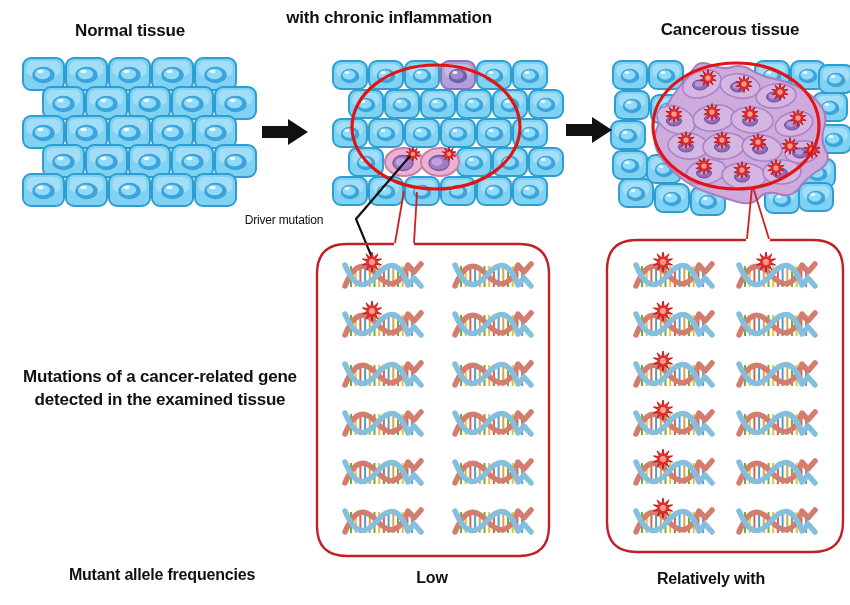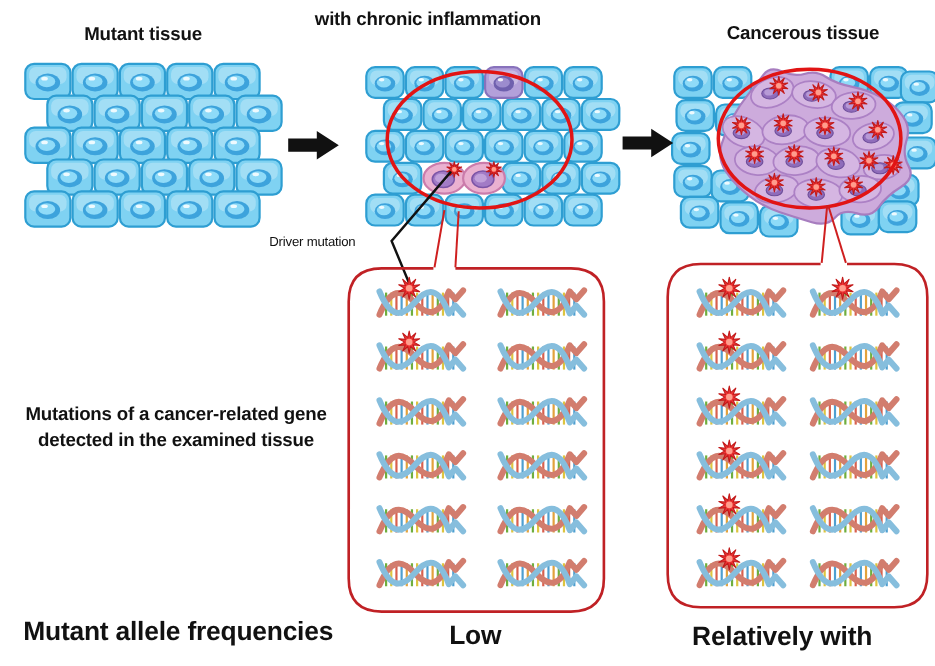--- a/index.html
+++ b/index.html
@@ -2,21 +2,21 @@
 <html><head>
 <meta charset="utf-8">
 <style>
   html,body{margin:0;padding:0;background:#ffffff;}
   .canvas{position:relative;width:850px;height:605px;background:#ffffff;overflow:hidden;
           font-family:"Liberation Sans","DejaVu Sans",sans-serif;color:#111;}
   #art{position:absolute;left:0;top:0;}
   .t{position:absolute;transform:translateX(-50%);white-space:nowrap;text-align:center;
      color:#111;letter-spacing:-0.2px;line-height:22px;}
   .bold{font-weight:bold;font-size:17px;}
-  .big{font-weight:bold;font-size:24px;}
+  .big{font-weight:bold;font-size:16px;}
   .reg{font-weight:400;font-size:12px;}
   .cap{line-height:23px;}
 </style>
 </head>
 <body>
 
 <div class="canvas">
   <svg id="art" width="850" height="605" viewBox="0 0 850 605">
       <g>
         <g>
@@ -1152,21 +1152,21 @@
           <line x1="792" y1="512" x2="792" y2="533" stroke="#6fae3e" stroke-width="2"></line>
           <line x1="796.7" y1="512" x2="796.7" y2="533" stroke="#ddc440" stroke-width="2"></line>
           <line x1="801.4" y1="512" x2="801.4" y2="533" stroke="#d8604e" stroke-width="2"></line>
           <line x1="806.1" y1="512" x2="806.1" y2="533" stroke="#4e9fd0" stroke-width="2"></line>
           <path d="M739,532 C749,508 759,508 771,521 C783,534 793,534 802,511 L808,518 L815,510" fill="none" stroke="#d27d6e" stroke-width="5.5" stroke-linecap="round" stroke-linejoin="round"></path>
           <path d="M739,511 C749,535 759,535 771,521 C783,507 793,507 802,531 L808,524 L815,532" fill="none" stroke="#86bedd" stroke-width="5.5" stroke-linecap="round" stroke-linejoin="round"></path>
         </g>
       </g>
     </svg>
 
-  <div class="t bold" style="left:130px;top:20px">Mutant tissue</div>
+  <div class="t bold" style="left:130px;top:20px">Normal tissue</div>
 
   <div class="t bold" style="left:389px;top:7px">
     <div>with chronic inflammation</div>
   </div>
 
   <div class="t bold" style="left:730px;top:19px">Cancerous tissue</div>
 
   <div class="t reg" style="left:284px;top:209px">Driver mutation</div>
 
   <div class="t bold cap" style="left:160px;top:365px">

